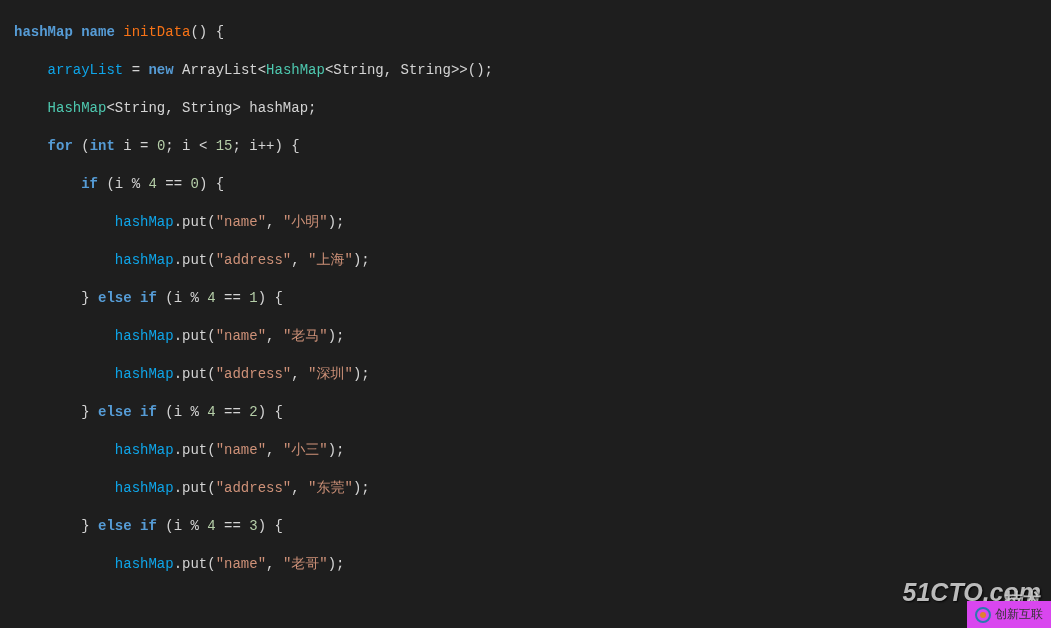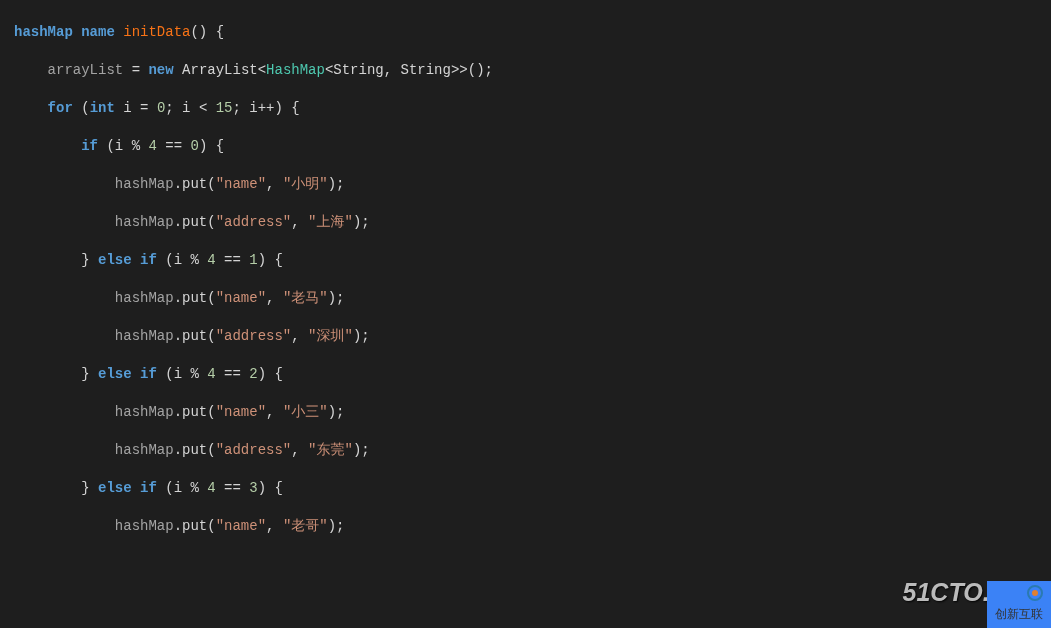--- a/index.html
+++ b/index.html
@@ -18,21 +18,21 @@
     .code-area {
       padding: 4px 0 0 14px;
       white-space: pre;
     }
     .line { min-height: 19px; }
     .kw { color: #569cd6; font-weight: bold; }
     .type { color: #4ec9b0; }
     .fn { color: #f97316; }
     .str { color: #ce9178; }
     .num { color: #b5cea8; }
-    .var { color: #a3a3a3; }
+    .var { color: #0ea5e9; }
     .watermark {
       position: absolute;
       right: 10px;
       bottom: 26px;
       color: #cccccc;
       font-family: Arial, sans-serif;
       font-size: 25px;
       font-weight: bold;
       font-style: italic;
       text-shadow: 1px 1px 2px #000;
@@ -46,29 +46,28 @@
       font-family: Arial, sans-serif;
       font-size: 18px;
       font-weight: bold;
       text-shadow: 1px 1px 2px #000;
       opacity: 0.9;
     }
     .corner-logo {
       position: absolute;
       right: 0;
       bottom: 0;
-      background: #3b82f6;
+      background: #d946ef;
       color: #333;
       font-family: Arial, sans-serif;
       font-size: 12px;
       padding: 4px 8px;
       display: flex;
-      align-items: flex-end;
+      align-items: center;
       gap: 4px;
-      flex-direction: column;
     }
     .corner-logo .circle {
       width: 16px;
       height: 16px;
       border: 2px solid #2a7ab0;
       border-radius: 50%;
       display: inline-block;
       position: relative;
     }
     .corner-logo .circle::after {
@@ -81,20 +80,21 @@
       top: 3px;
       left: 3px;
     }
   </style>
 </head>
 <body>
 
 <div class="code-area">
 <div class="line"><span class="kw">hashMap</span> <span class="kw">name</span> <span class="fn">initData</span><span>() {</span></div>
 <div class="line">    <span class="var">arrayList</span><span> = </span><span class="kw">new</span><span> ArrayList&lt;</span><span class="type">HashMap</span><span>&lt;String, String&gt;</span><span>&gt;();</span></div>
+<div class="line">    <span class="type">HashMap</span><span>&lt;String, String&gt; hashMap;</span></div>
 <div class="line">    <span class="kw">for</span><span> (</span><span class="kw">int</span><span> i = </span><span class="num">0</span><span>; i &lt; </span><span class="num">15</span><span>; i++) {</span></div>
 <div class="line">        <span class="kw">if</span><span> (i % </span><span class="num">4</span><span> == </span><span class="num">0</span><span>) {</span></div>
 <div class="line">            <span class="var">hashMap</span><span>.put(</span><span class="str">"name"</span><span>, </span><span class="str">"小明"</span><span>);</span></div>
 <div class="line">            <span class="var">hashMap</span><span>.put(</span><span class="str">"address"</span><span>, </span><span class="str">"上海"</span><span>);</span></div>
 <div class="line">        <span>} </span><span class="kw">else</span><span class="kw"> if</span><span> (i % </span><span class="num">4</span><span> == </span><span class="num">1</span><span>) {</span></div>
 <div class="line">            <span class="var">hashMap</span><span>.put(</span><span class="str">"name"</span><span>, </span><span class="str">"老马"</span><span>);</span></div>
 <div class="line">            <span class="var">hashMap</span><span>.put(</span><span class="str">"address"</span><span>, </span><span class="str">"深圳"</span><span>);</span></div>
 <div class="line">        <span>} </span><span class="kw">else</span><span class="kw"> if</span><span> (i % </span><span class="num">4</span><span> == </span><span class="num">2</span><span>) {</span></div>
 <div class="line">            <span class="var">hashMap</span><span>.put(</span><span class="str">"name"</span><span>, </span><span class="str">"小三"</span><span>);</span></div>
 <div class="line">            <span class="var">hashMap</span><span>.put(</span><span class="str">"address"</span><span>, </span><span class="str">"东莞"</span><span>);</span></div>

